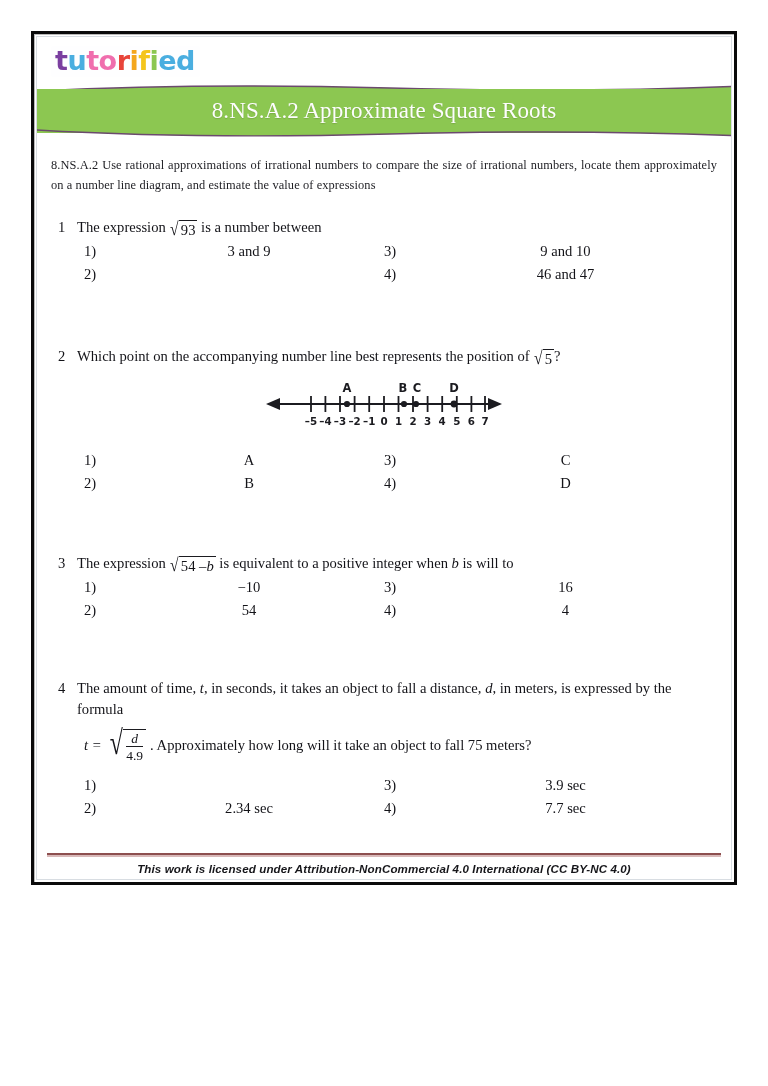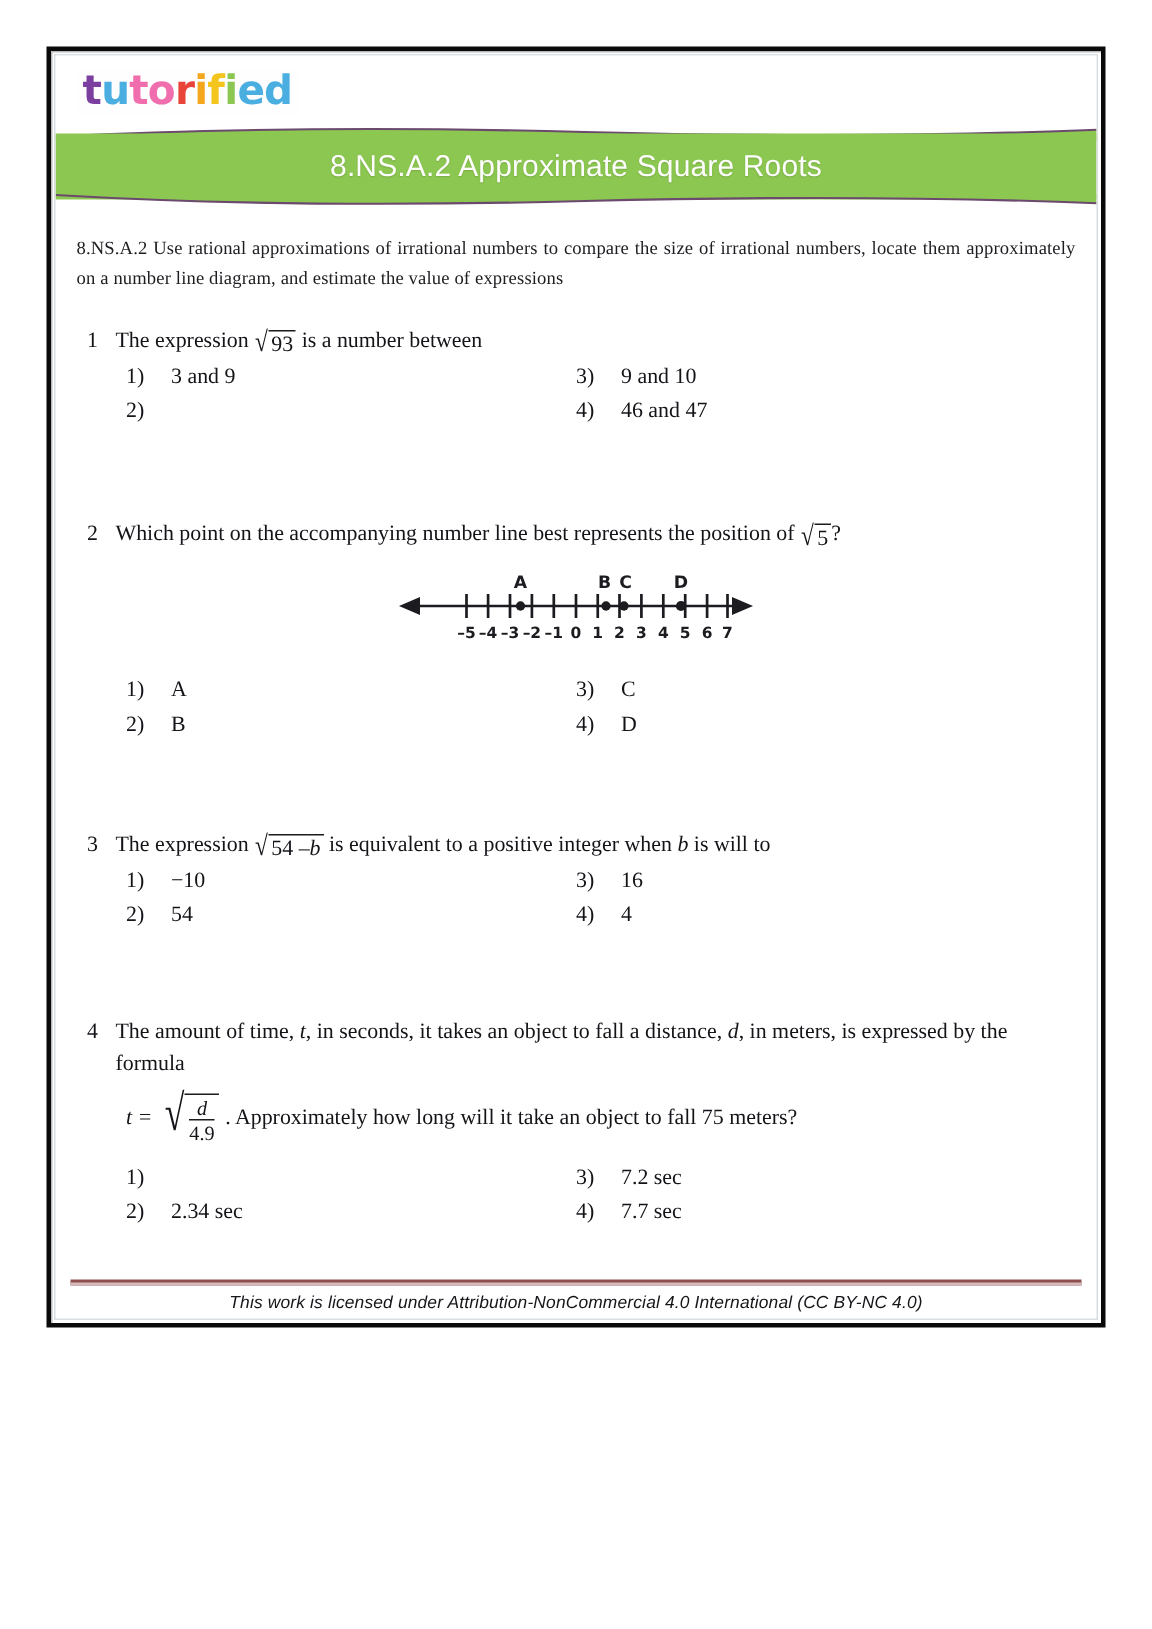--- a/index.html
+++ b/index.html
@@ -69,22 +69,22 @@
     left: 0;
     right: 0;
     top: 4px;
     height: 44px;
     background: #8cc751;
     display: flex;
     align-items: center;
     justify-content: center;
   }
   #banner-title {
-    font-family: Liberation Sans, sans-serif;
-    font-size: 20px;
+    font-family: Liberation Serif, serif;
+    font-size: 23px;
     color: #fdfdfd;
     letter-spacing: 0.1px;
     text-shadow: 0 1px 1px rgba(70,90,40,0.25);
     white-space: nowrap;
   }
   .wave {
     position: absolute;
     left: 0;
     width: 100%;
     height: 10px;
@@ -144,21 +144,21 @@
   .options.wide-indent { margin-left: 33px; }
   .options.narrow-indent { margin-left: 33px; }
   .opt {
     display: flex;
     align-items: baseline;
   }
   .opt-num {
     width: 30px;
     flex: 0 0 30px;
   }
-  .opt-text { flex: 1 1 auto; }
+  .opt-text { flex: 1 1 auto; text-align: center; }
 
   
   #q1 { margin-bottom: 0; }
   .gap-1 { height: 60px; }
   .gap-2 { height: 58px; }
   .gap-3 { height: 56px; }
 
   
   .mathvar {
     font-family: "Liberation Serif", serif;
@@ -246,21 +246,21 @@
   #footer-rule {
     height: 4px;
     background: #8d4f4f;
     border-bottom: 2px solid #d8b9b9;
     margin: 0 8px 5px 8px;
   }
   #footer-text {
     text-align: center;
     font-family: "Liberation Sans", sans-serif;
     font-style: italic;
-    font-weight: normal;
+    font-weight: bold;
     font-size: 11.6px;
     color: #16161a;
     letter-spacing: 0.1px;
   }
 </style>
 </head>
 <body>
 
 <div id="page-shell">
   <div id="page-inner">
@@ -472,21 +472,21 @@
           </span>
           <span style="margin-left:3px;">. Approximately how long will it take an object to fall 75 meters?</span>
         </div>
 
         <div class="options wide-indent" style="margin-top:11px;">
           <div class="opt">
             <span class="opt-num">1)</span>
           </div>
           <div class="opt">
             <span class="opt-num">3)</span>
-            <span class="opt-text">7.2 sec</span>
+            <span class="opt-text">3.9 sec</span>
           </div>
           <div class="opt">
             <span class="opt-num">2)</span>
             <span class="opt-text">2.34 sec</span>
           </div>
           <div class="opt">
             <span class="opt-num">4)</span>
             <span class="opt-text">7.7 sec</span>
           </div>
         </div>

